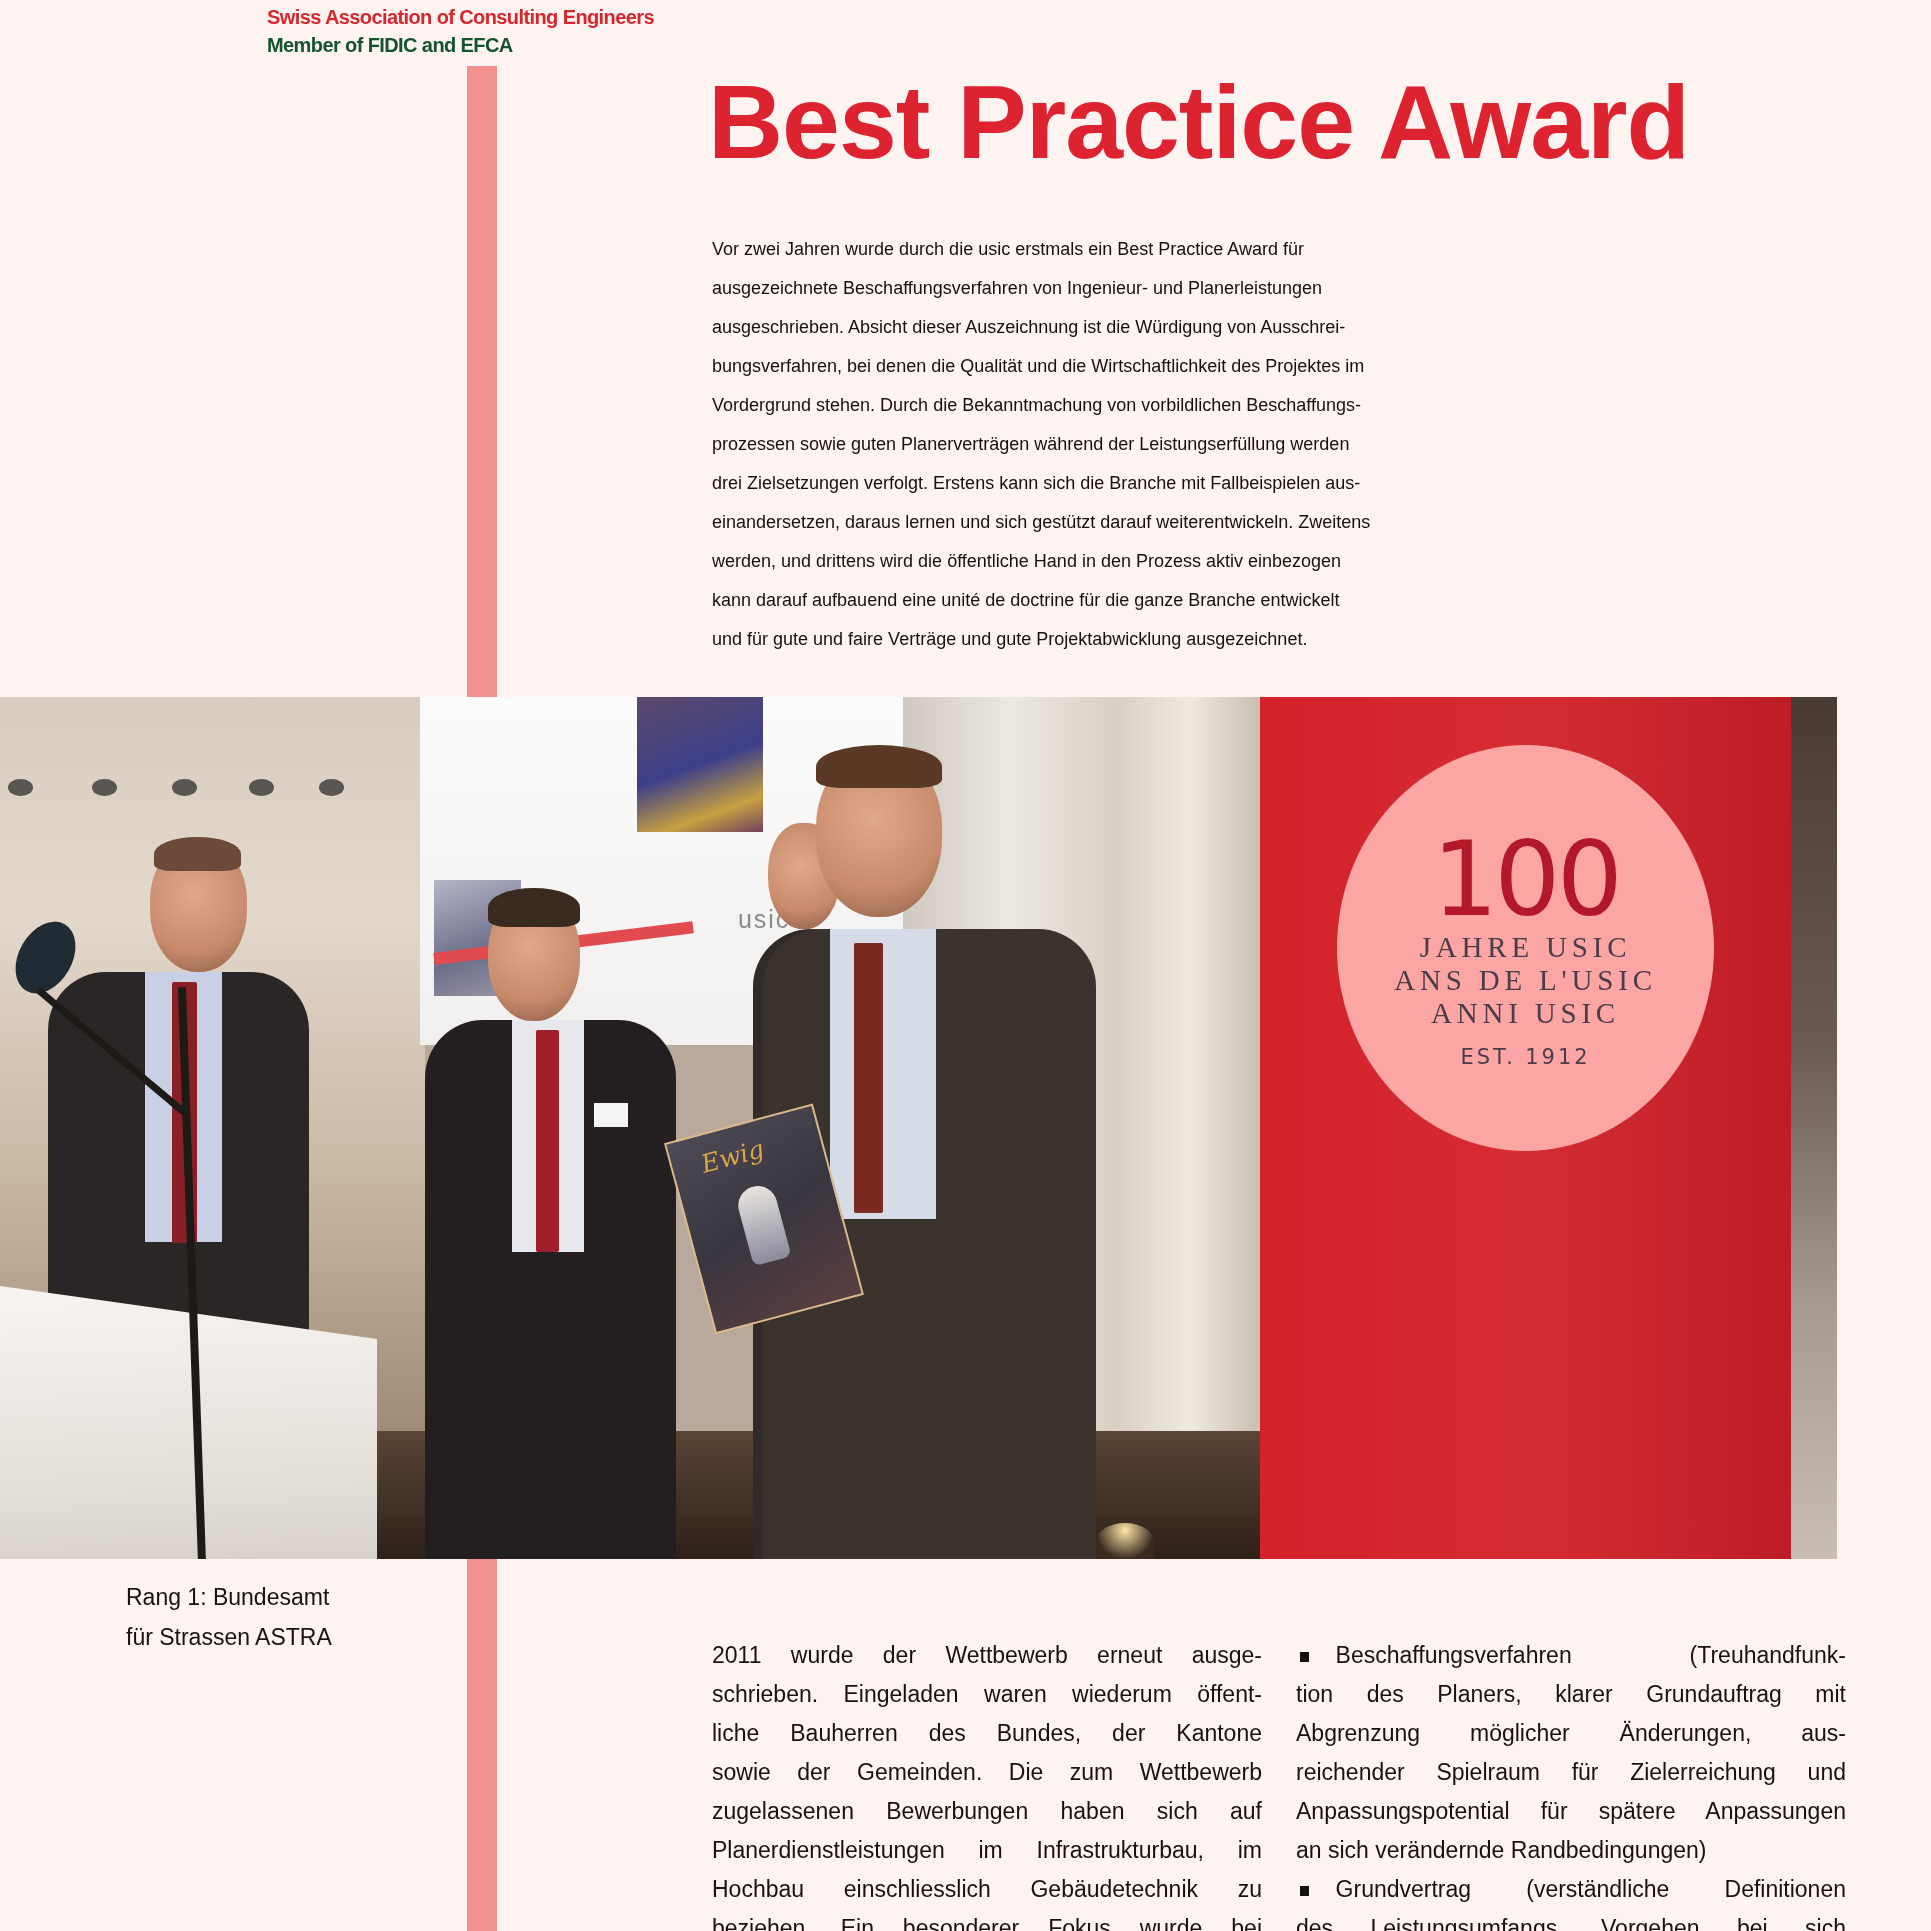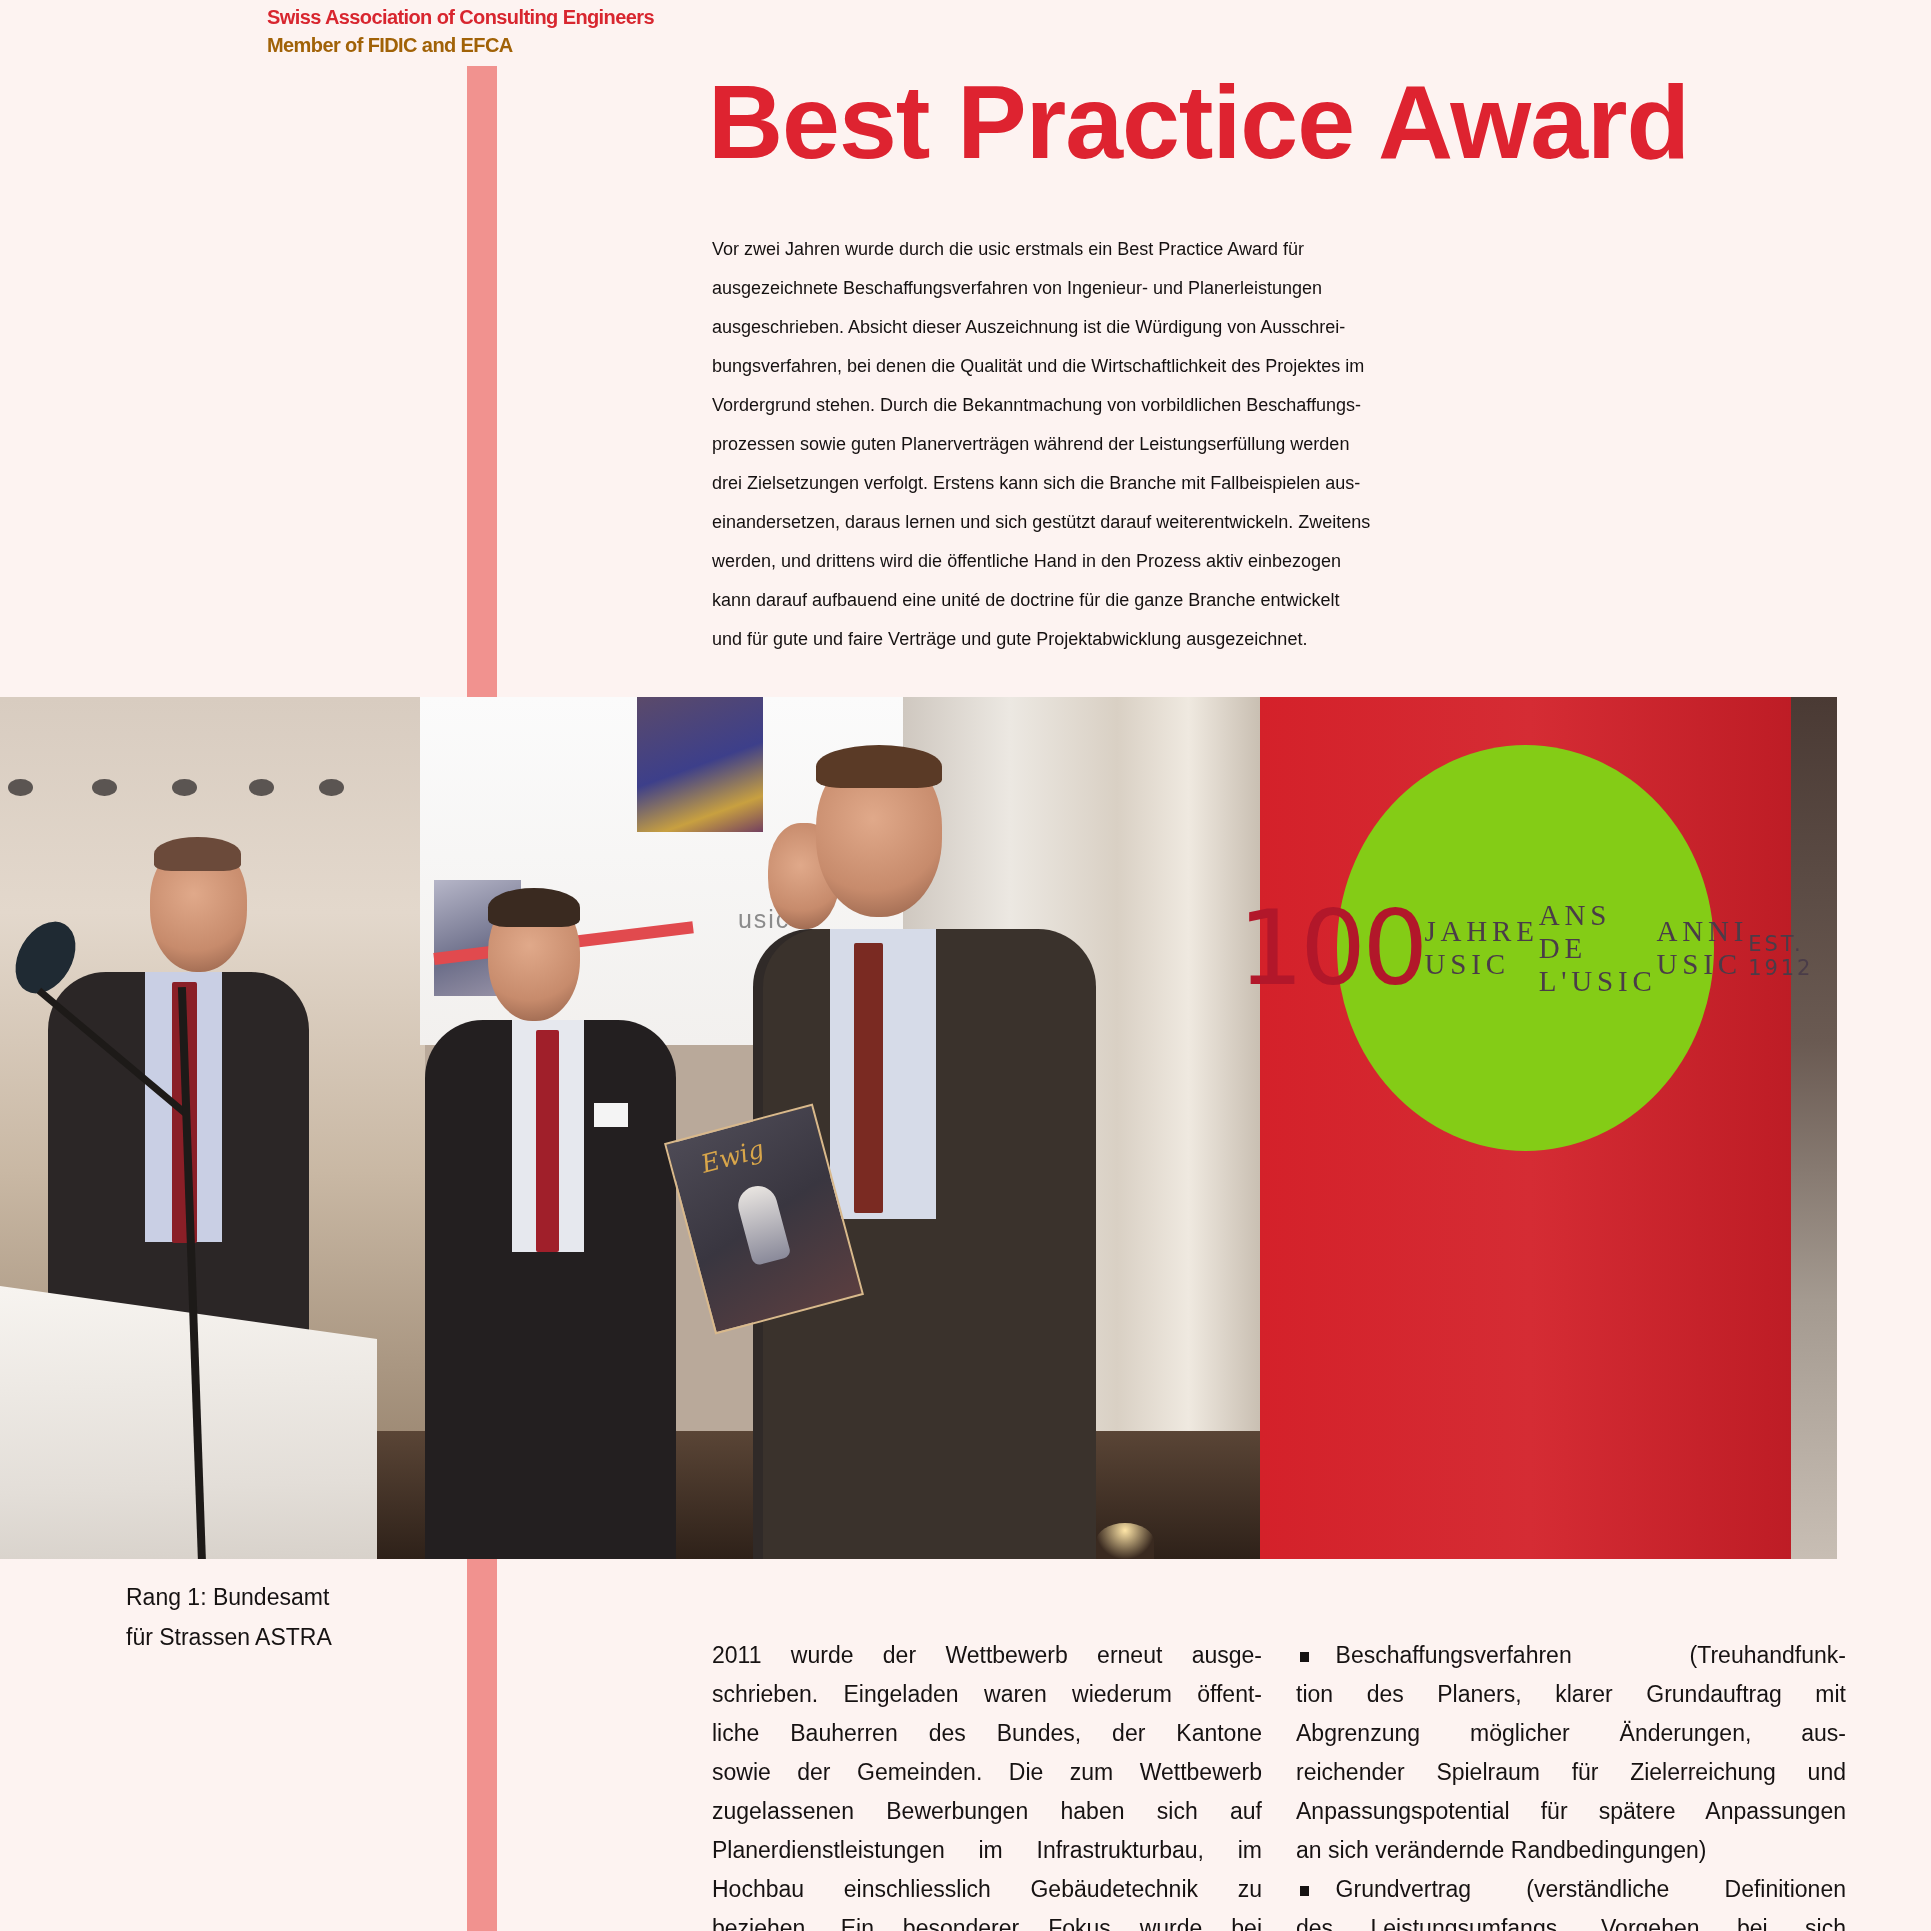--- a/index.html
+++ b/index.html
@@ -10,21 +10,21 @@
     position: relative;
     color: #1a1414;
   }
   .org-line {
     position: absolute; left: 267px; top: 5.8px;
     font-size: 20px; font-weight: bold; color: #d8262f;
     letter-spacing: -0.6px; white-space: nowrap;
   }
   .member-line {
     position: absolute; left: 267px; top: 34px;
-    font-size: 20px; font-weight: bold; color: #a16207;
+    font-size: 20px; font-weight: bold; color: #14532d;
     letter-spacing: -0.6px; white-space: nowrap;
   }
   .accent-bar {
     position: absolute; left: 467px; width: 30px;
     background: #f1928f;
   }
   .accent-bar.top { top: 66px; height: 631px; }
   .accent-bar.bottom { top: 1559px; height: 372px; }
 
   .page-title {
@@ -118,22 +118,22 @@
   .banner {
     position: absolute; left: 1260px; top: 0; width: 541px; height: 862px;
     background: linear-gradient(90deg, #d4212a 0%, #d52c34 50%, #bd1c25 100%);
   }
   .banner-right {
     position: absolute; left: 1791px; top: 0; width: 46px; height: 862px;
     background: linear-gradient(180deg, #4a3a34 0%, #6a5a52 40%, #a49a90 70%, #c8beb4 100%);
   }
   .logo-circle {
     position: absolute; left: 1337px; top: 48px; width: 377px; height: 406px;
-    border-radius: 50%; background: #84cc16;
-    display: flex; align-items: center; justify-content: center;
+    border-radius: 50%; background: #fca5a5;
+    display: flex; flex-direction: column; align-items: center; justify-content: center; text-align: right;
   }
   .logo-100 {
     font-size: 104px; color: #b2172a; letter-spacing: -3.9px; line-height: 1;
     font-family: "DejaVu Sans", sans-serif; font-weight: normal;
   }
   .logo-line {
     font-size: 29px; letter-spacing: 4.8px; color: #4a3c48; line-height: 33px;
     font-family: Liberation Serif, serif;
   }
   .logo-est {

